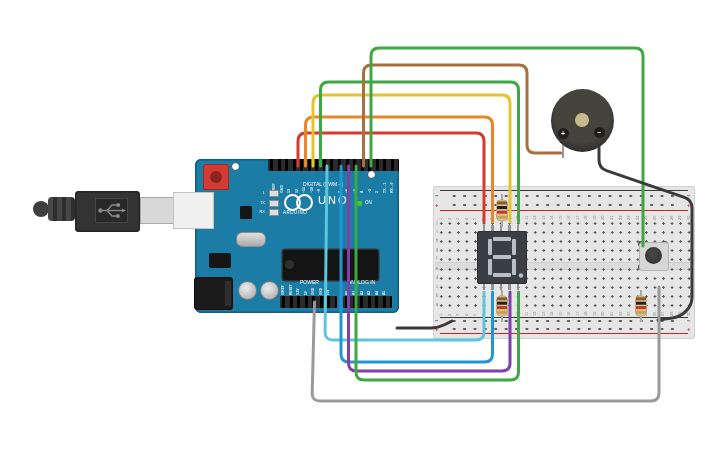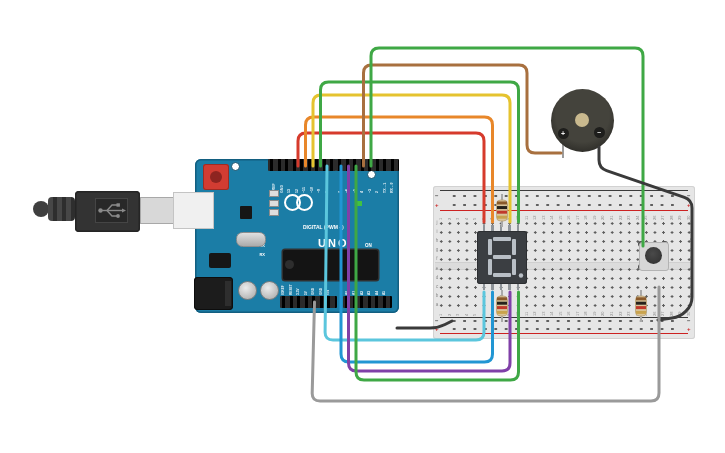--- a/index.html
+++ b/index.html
@@ -23,21 +23,21 @@
         color:#8a8a8a;line-height:1;height:9px;}
   .railsign{position:absolute;font-size:6px;font-weight:bold;line-height:1;}
 
   
   #arduino{left:195px;top:159px;width:204px;height:154px;background:#1b7da6;
            border-radius:6px;box-shadow:inset 0 0 0 1.5px #135f80;}
   .header-bar{position:absolute;height:12px;background:#1c1c1c;border-radius:1px;
       background-image:repeating-linear-gradient(90deg,#2b2b2b 0 2.2px,#000 2.2px 5.3px,#2b2b2b 5.3px 7.5px);}
   .vlabel{position:absolute;writing-mode:vertical-rl;transform:rotate(180deg);
           font-size:3.6px;font-weight:bold;color:#e8f2f7;line-height:1;}
-  .silk{position:absolute;color:#fff;font-weight:bold;line-height:1;margin-top:43px;}
+  .silk{position:absolute;color:#fff;font-weight:normal;line-height:1;}
   .hole{position:absolute;background:#fff;border:1.5px solid #0f4f6b;border-radius:50%;}
   .ledrect{position:absolute;width:8px;height:5px;background:#dedede;border:0.5px solid #8c8c8c;}
   .cap{position:absolute;width:17px;height:17px;border-radius:50%;border:1px solid #7f7f7f;
        background:radial-gradient(circle at 40% 35%,#ececec,#a5a5a5);}
 
   
   #sevenseg{left:477px;top:231px;width:50px;height:53px;background:#3b3e42;border-radius:3px;
             box-shadow:inset 0 0 0 1px #2c2e31;}
   .dpin{position:absolute;width:2.5px;height:6px;background:#8e9398;}
 

